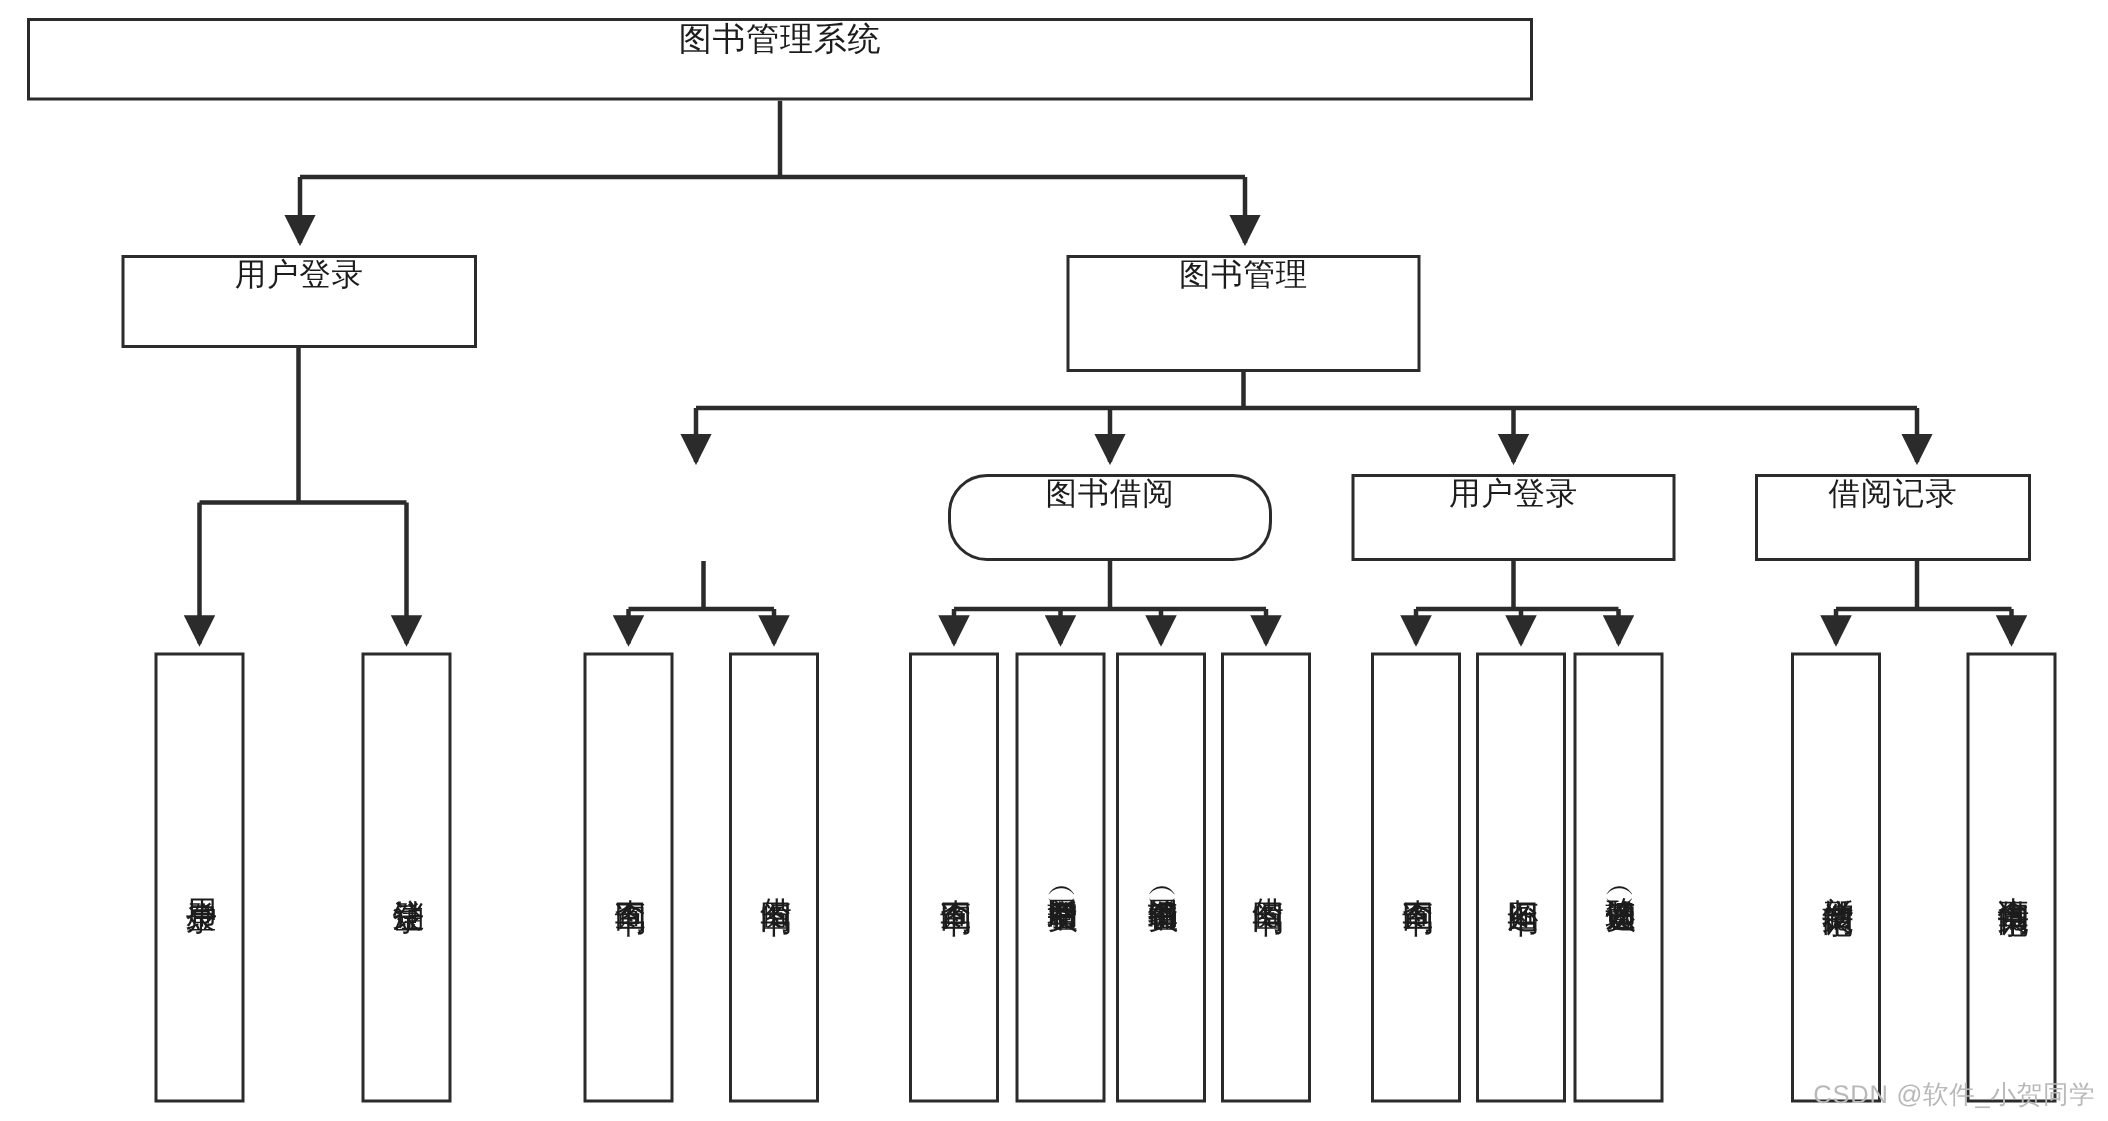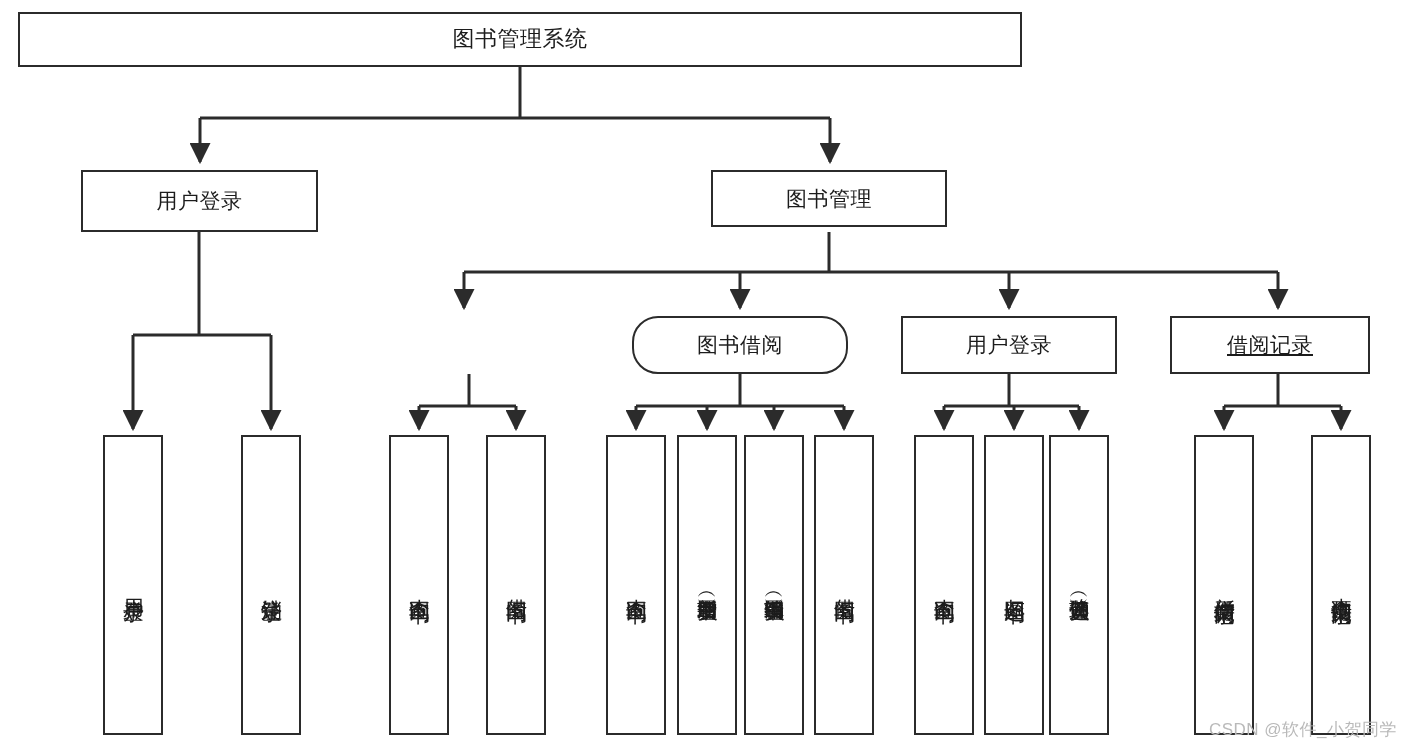--- a/index.html
+++ b/index.html
@@ -25,21 +25,21 @@
     top: 0; left: 0;
     width: 1405px;
     height: 747px;
   }
   .node-box {
     position: absolute;
     box-sizing: border-box;
     border: 2px solid #2b2b2b;
     background: #ffffff;
     display: flex;
-    align-items: center;
+    align-items: flex-start;
     justify-content: center;
     color: #1c1c1c;
   }
   .node-label-h {
     font-size: 21px;
     line-height: 1.1;
     letter-spacing: 0.5px;
     white-space: nowrap;
     color: #1c1c1c;
   }
@@ -141,34 +141,34 @@
   </svg>
 
   <div class="node-box root" style="left:18px; top:12px; width:1004px; height:55px;">
     <span class="node-label-h">图书管理系统</span>
   </div>
 
   <div class="node-box" style="left:81px; top:170px; width:237px; height:62px;">
     <span class="node-label-h">用户登录</span>
   </div>
 
-  <div class="node-box" style="left:711px; top:170px; width:236px; height:57px;">
+  <div class="node-box" style="left:711px; top:170px; width:236px; height:78px;">
     <span class="node-label-h">图书管理</span>
   </div>
 
 
   <div class="node-box" style="left:632px; top:316px; width:216px; height:58px;border-radius:26px;">
     <span class="node-label-h">图书借阅</span>
   </div>
 
   <div class="node-box" style="left:901px; top:316px; width:216px; height:58px;">
     <span class="node-label-h">用户登录</span>
   </div>
 
-  <div class="node-box" style="left:1170px; top:316px; width:200px; height:58px;text-decoration:underline;">
+  <div class="node-box" style="left:1170px; top:316px; width:184px; height:58px;">
     <span class="node-label-h">借阅记录</span>
   </div>
 
   <div class="node-box leaf" style="left:103px; top:435px; width:60px; height:300px;">
     <span class="node-label-v">用户登录</span>
   </div>
 
   <div class="node-box leaf" style="left:241px; top:435px; width:60px; height:300px;">
     <span class="node-label-v">注销登录</span>
   </div>

